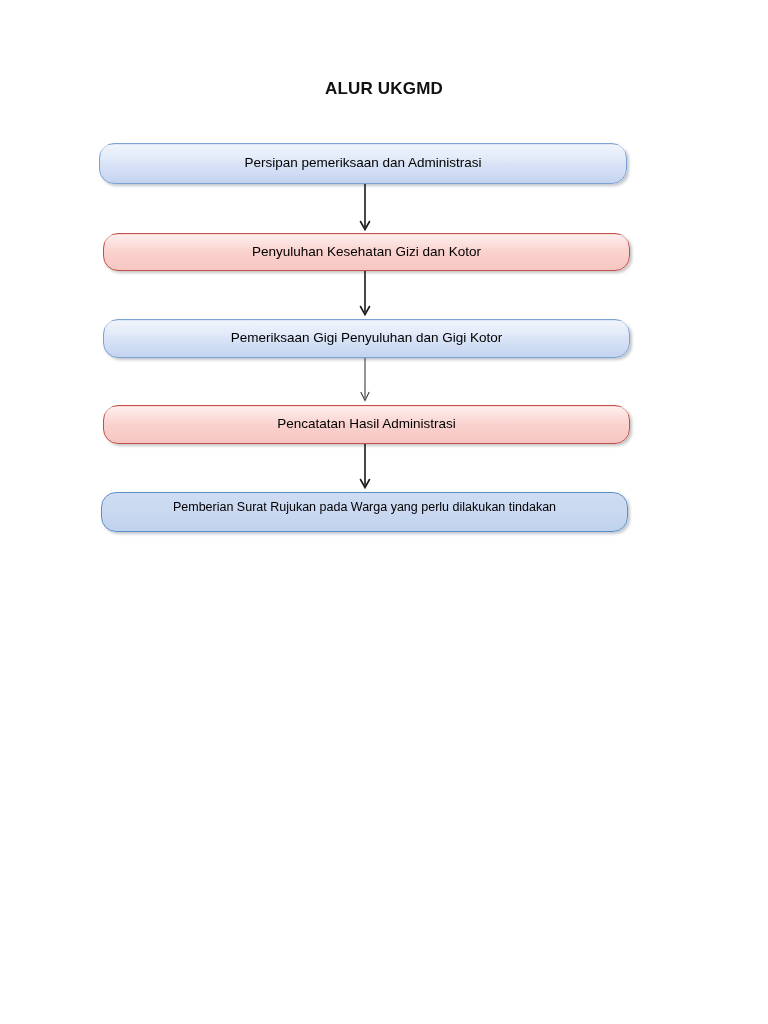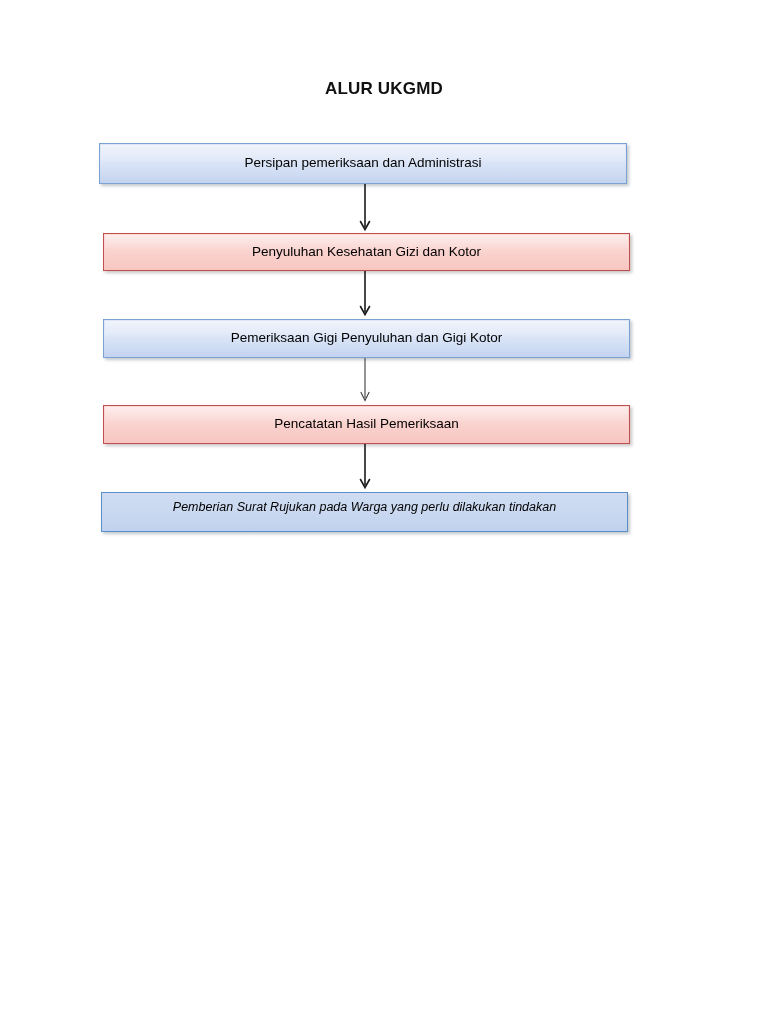--- a/index.html
+++ b/index.html
@@ -41,20 +41,21 @@
     position: absolute;
     box-sizing: border-box;
     display: flex;
     align-items: center;
     justify-content: center;
     text-align: center;
     font-size: 13.5px;
     line-height: 1.25;
     color: #000000;
     white-space: nowrap;
+    border-radius: 15px;
   }
 
   .node.blue {
     background: linear-gradient(to bottom, #dce6f7 0%, #dfe8f8 35%, #cfdcf3 75%, #c3d3ef 100%);
     border: 1px solid #7ba2d0;
     box-shadow: 2px 2px 3px rgba(120,130,145,0.45);
   }
 
   .node.pink {
     background: linear-gradient(to bottom, #fbd9d6 0%, #fad3cf 45%, #f7c6c2 100%);
@@ -91,21 +92,20 @@
   #node-4 { left: 103px; top: 405px; width: 527px; height: 39px; }
   #node-5 { left: 101px; top: 492px; width: 527px; height: 40px; }
 
   #node-5 .node-label {
     font-size: 12.5px;
     position: absolute;
     top: 7px;
     left: 0;
     width: 100%;
     text-align: center;
-    font-style: italic;
   }
 
   
   .connector {
     position: absolute;
     width: 22px;
     left: 354px;
   }
   .connector svg { display: block; overflow: visible; }
 
@@ -148,21 +148,21 @@
   </div>
 
   <div class="connector" id="connector-3">
     <svg width="22" height="47" viewBox="0 0 22 47" aria-hidden="true">
       <line x1="11" y1="0" x2="11" y2="40" stroke="#3d3d3d" stroke-width="1.1"></line>
       <polyline points="6.8,34 11,42.5 15.2,34" fill="none" stroke="#3d3d3d" stroke-width="1.1"></polyline>
     </svg>
   </div>
 
   <div class="node pink" id="node-4">
-    <span class="node-label">Pencatatan Hasil Pemeriksaan</span>
+    <span class="node-label">Pencatatan Hasil Administrasi</span>
   </div>
 
   <div class="connector" id="connector-4">
     <svg width="22" height="48" viewBox="0 0 22 48" aria-hidden="true">
       <line x1="11" y1="0" x2="11" y2="41" stroke="#1a1a1a" stroke-width="1.6"></line>
       <polyline points="6.2,35 11,43.5 15.8,35" fill="none" stroke="#1a1a1a" stroke-width="1.6"></polyline>
     </svg>
   </div>
 
   <div class="node blue-flat" id="node-5">

